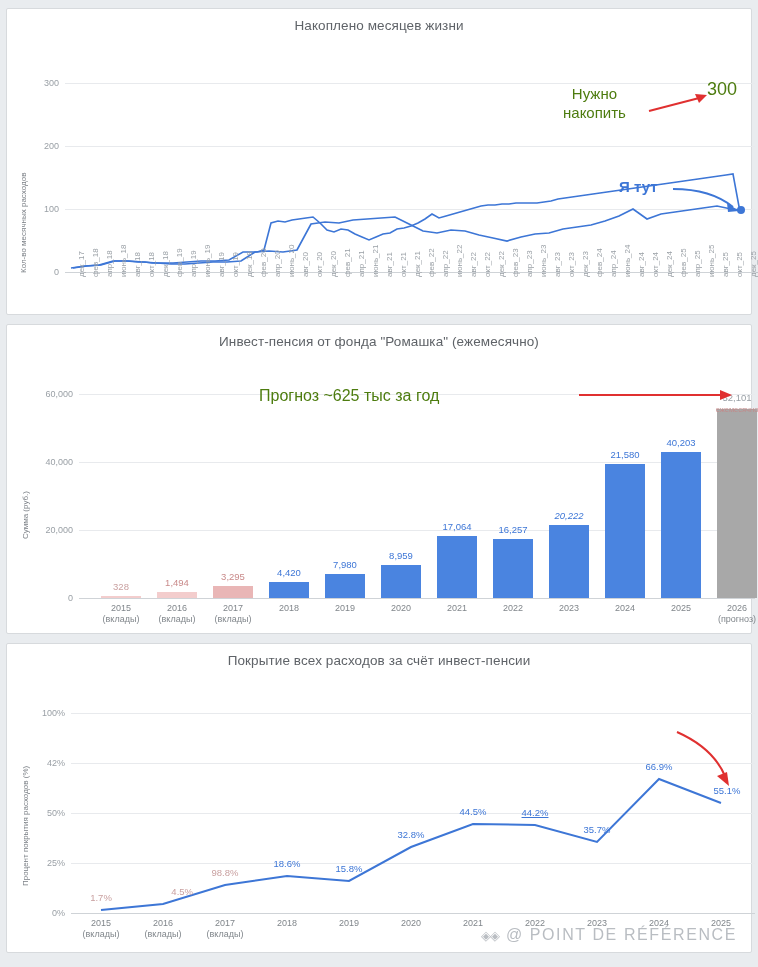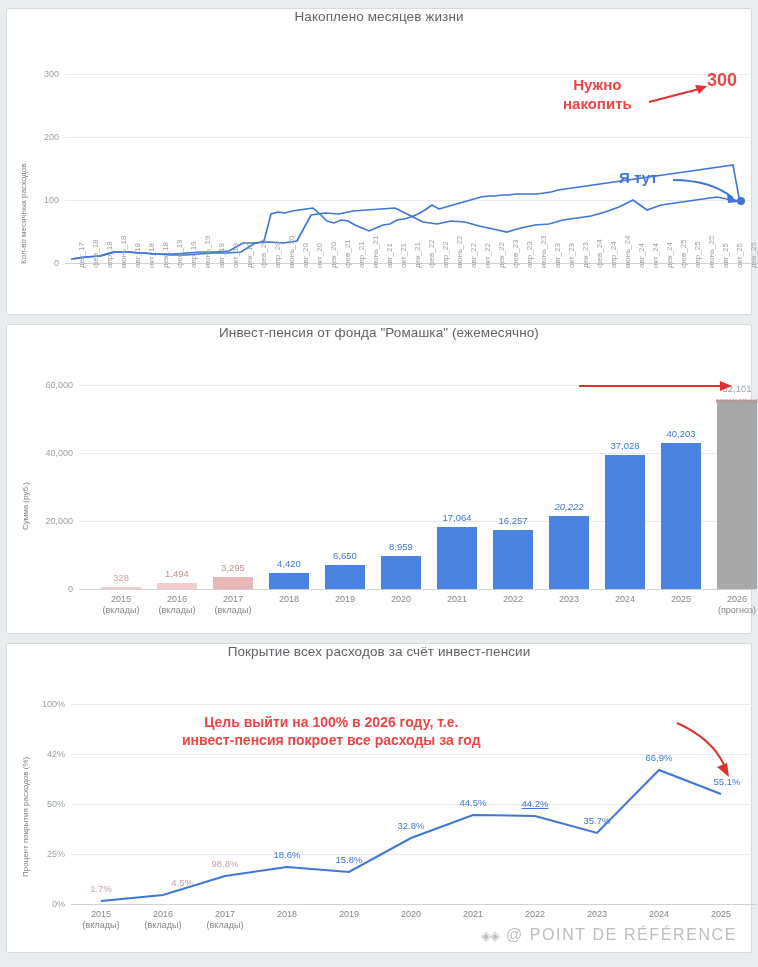--- a/index.html
+++ b/index.html
@@ -22,20 +22,21 @@
     border: 1px solid #d7dadd;
     border-radius: 2px;
     box-sizing: border-box;
     position: relative;
     margin-bottom: 9px;
   }
   .card-title {
     text-align: center;
     color: #5f6368;
     font-size: 13.5px;
+    padding-top: 9px;
     letter-spacing: 0.1px;
   }
   .plot {
     position: relative;
   }
   .yaxis-label {
     position: absolute;
     color: #7a7f85;
     font-size: 8px;
     transform: rotate(-90deg);
@@ -54,22 +55,22 @@
     height: 1px;
     background: #e8eaed;
   }
   .axisline {
     position: absolute;
     height: 1px;
     background: #cfd3d7;
   }
   .annot-red {
     position: absolute;
-    color: #ef4444;
-    font-weight: bold;
+    color: #4d7c0f;
+    font-weight: normal;
     font-size: 15px;
     line-height: 1.25;
     white-space: nowrap;
   }
   .annot-blue {
     position: absolute;
     color: #3d76d6;
     font-weight: bold;
     font-size: 15px;
     white-space: nowrap;
@@ -245,30 +246,31 @@
       <div class="bar" style="left:486px; width:40px; height:59px; top:190px; background:#4a84e0;"></div>
       <div class="bar" style="left:542px; width:40px; height:73px; top:176px; background:#4a84e0;"></div>
       <div class="bar" style="left:598px; width:40px; height:134px; top:115px; background:#4a84e0;"></div>
       <div class="bar" style="left:654px; width:40px; height:146px; top:103px; background:#4a84e0;"></div>
       <div class="bar" style="left:710px; width:40px; height:189px; top:60px; background:#a8a8a8;"></div>
 
       <div class="barlabel" style="left:84px;  top:232px; width:60px; color:#c9a0a0;">328</div>
       <div class="barlabel" style="left:140px; top:228px; width:60px; color:#c98a8a;">1,494</div>
       <div class="barlabel" style="left:196px; top:222px; width:60px; color:#c98a8a;">3,295</div>
       <div class="barlabel" style="left:252px; top:218px; width:60px; color:#3d76d6;">4,420</div>
-      <div class="barlabel" style="left:308px; top:210px; width:60px; color:#3d76d6;">6,650</div>
+      <div class="barlabel" style="left:308px; top:210px; width:60px; color:#3d76d6;">7,980</div>
       <div class="barlabel" style="left:364px; top:201px; width:60px; color:#3d76d6;">8,959</div>
       <div class="barlabel" style="left:420px; top:172px; width:60px; color:#3d76d6;">17,064</div>
       <div class="barlabel" style="left:476px; top:175px; width:60px; color:#3d76d6;">16,257</div>
       <div class="barlabel" style="left:532px; top:161px; width:60px; color:#3d76d6;font-style:italic;">20,222</div>
-      <div class="barlabel" style="left:588px; top:100px; width:60px; color:#3d76d6;">37,028</div>
+      <div class="barlabel" style="left:588px; top:100px; width:60px; color:#3d76d6;">21,580</div>
       <div class="barlabel" style="left:644px; top:88px;  width:60px; color:#3d76d6;">40,203</div>
       <div class="barlabel" style="left:700px; top:43px;  width:60px; color:#9aa0a6;">52,101</div>
       <div class="barlabel" style="left:700px; top:56px;  width:60px; color:#c28a8a; font-size:7.5px;">ежемесячно</div>
 
+      <div class="annot-red" style="left:252px; top:37px; font-size:16px;">Прогноз ~625 тыс за год</div>
       <svg width="170" height="24" style="position:absolute; left:570px; top:36px;">
         <line x1="2" y1="10" x2="148" y2="10" stroke="#e03030" stroke-width="2"></line>
         <polygon points="155,10 143,5 143,15" fill="#e03030"></polygon>
       </svg>
 
       <div class="xcat" style="left:84px;  top:254px; width:60px;">2015<br>(вклады)</div>
       <div class="xcat" style="left:140px; top:254px; width:60px;">2016<br>(вклады)</div>
       <div class="xcat" style="left:196px; top:254px; width:60px;">2017<br>(вклады)</div>
       <div class="xcat" style="left:252px; top:254px; width:60px;">2018</div>
       <div class="xcat" style="left:308px; top:254px; width:60px;">2019</div>
@@ -308,24 +310,20 @@
       <div class="pointlabel" style="left:188px; top:199px; width:60px; color:#c9a0a0;">98.8%</div>
       <div class="pointlabel" style="left:250px; top:190px; width:60px; color:#3d76d6;">18.6%</div>
       <div class="pointlabel" style="left:312px; top:195px; width:60px; color:#3d76d6;">15.8%</div>
       <div class="pointlabel" style="left:374px; top:161px; width:60px; color:#3d76d6;">32.8%</div>
       <div class="pointlabel" style="left:436px; top:138px; width:60px; color:#3d76d6;">44.5%</div>
       <div class="pointlabel" style="left:498px; top:139px; width:60px; color:#3d76d6;text-decoration:underline;">44.2%</div>
       <div class="pointlabel" style="left:560px; top:156px; width:60px; color:#3d76d6;">35.7%</div>
       <div class="pointlabel" style="left:622px; top:93px;  width:60px; color:#3d76d6;">66.9%</div>
       <div class="pointlabel" style="left:690px; top:117px; width:60px; color:#3d76d6;">55.1%</div>
 
-      <div class="annot-red" style="left:175px; top:55px; text-align:center; font-size:14px;">
-        <span>Цель выйти на 100% в 2026 году, т.е.</span><br>
-        <span>инвест-пенсия покроет все расходы за год</span>
-      </div>
       <svg width="80" height="70" style="position:absolute; left:666px; top:60px;">
         <path d="M4 4 Q 40 20 52 48" stroke="#e03030" stroke-width="2" fill="none"></path>
         <polygon points="56,58 44,48 54,44" fill="#e03030"></polygon>
       </svg>
 
       <div class="xcat" style="left:64px;  top:250px; width:60px;">2015<br>(вклады)</div>
       <div class="xcat" style="left:126px; top:250px; width:60px;">2016<br>(вклады)</div>
       <div class="xcat" style="left:188px; top:250px; width:60px;">2017<br>(вклады)</div>
       <div class="xcat" style="left:250px; top:250px; width:60px;">2018</div>
       <div class="xcat" style="left:312px; top:250px; width:60px;">2019</div>

